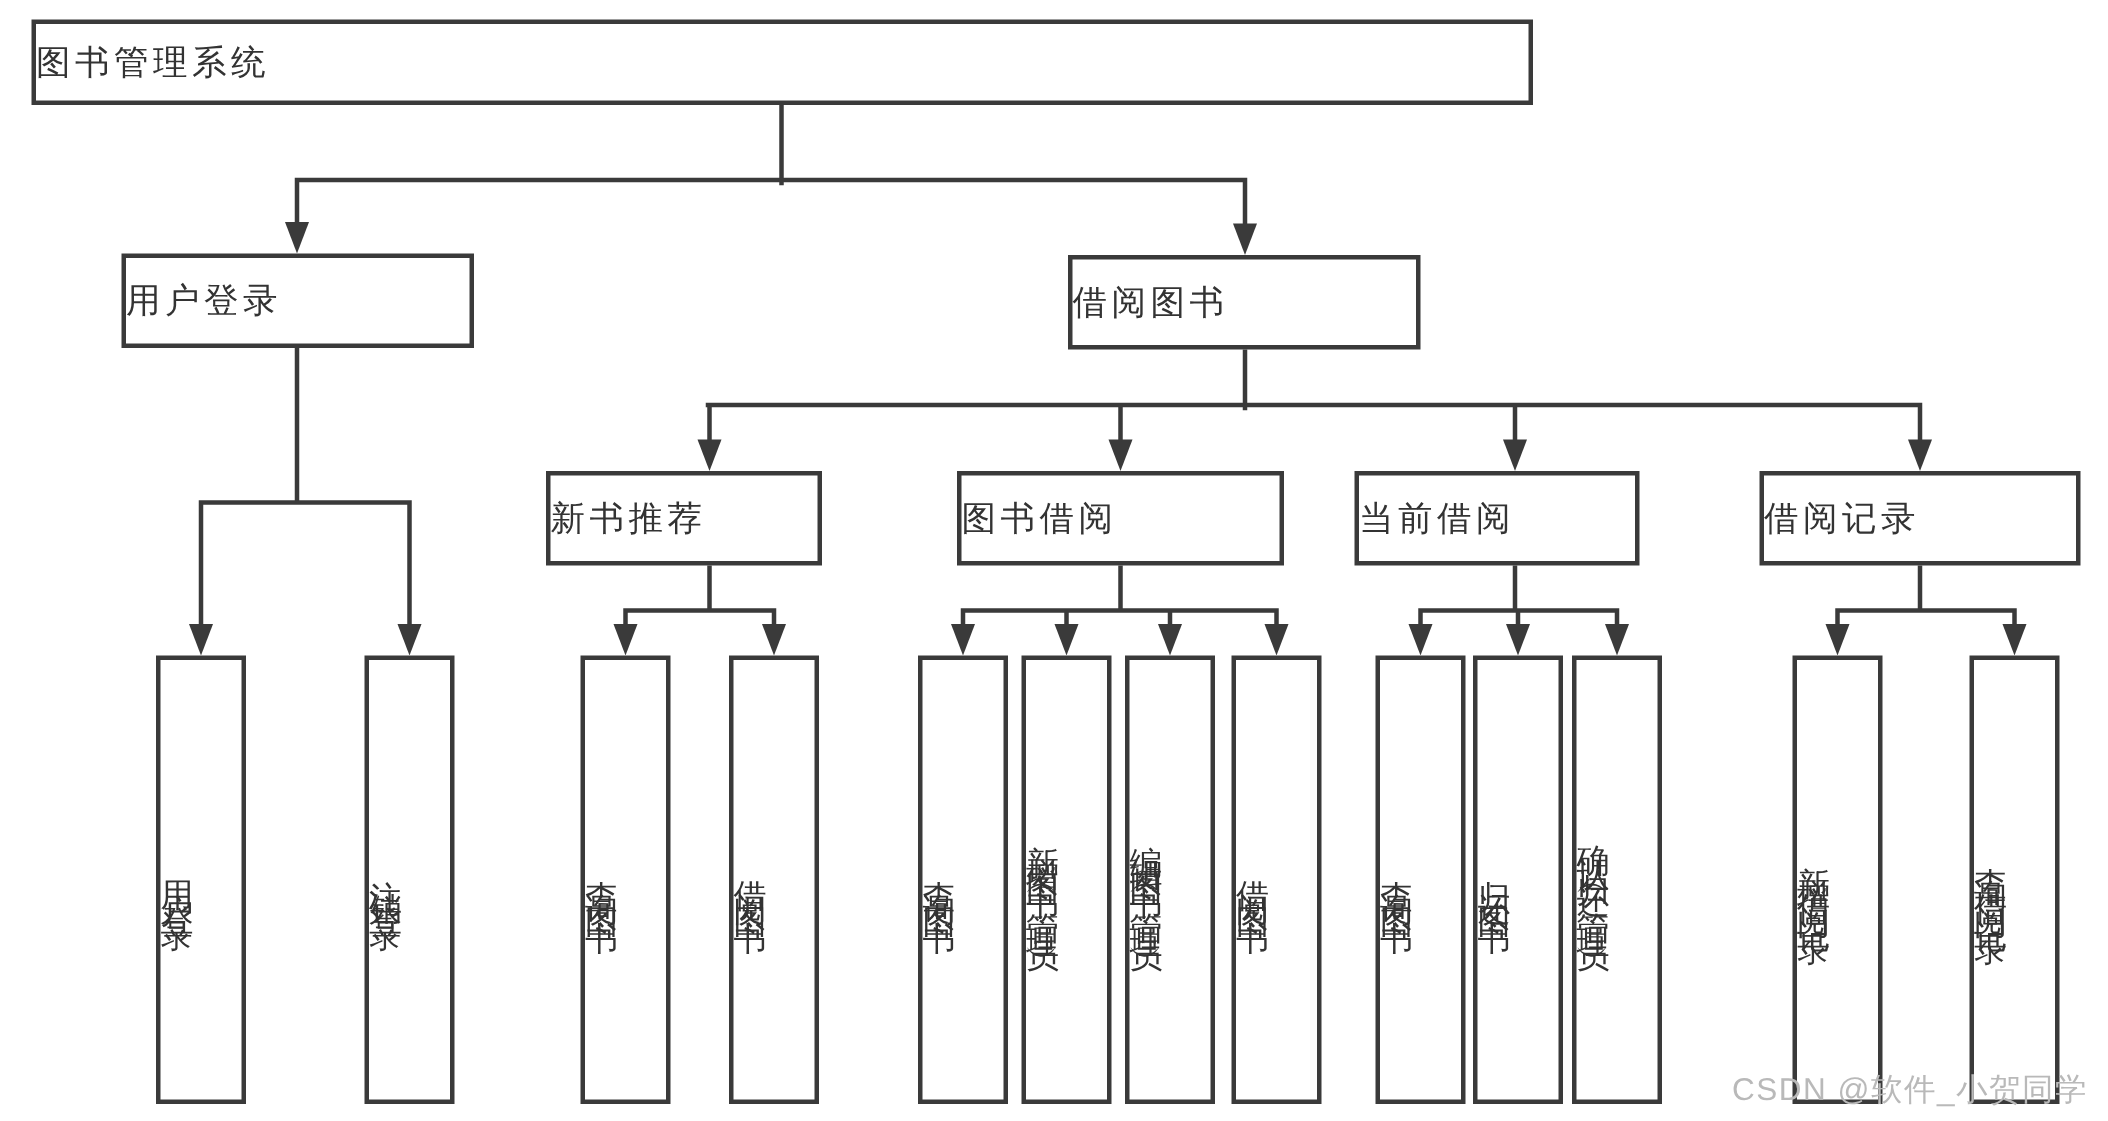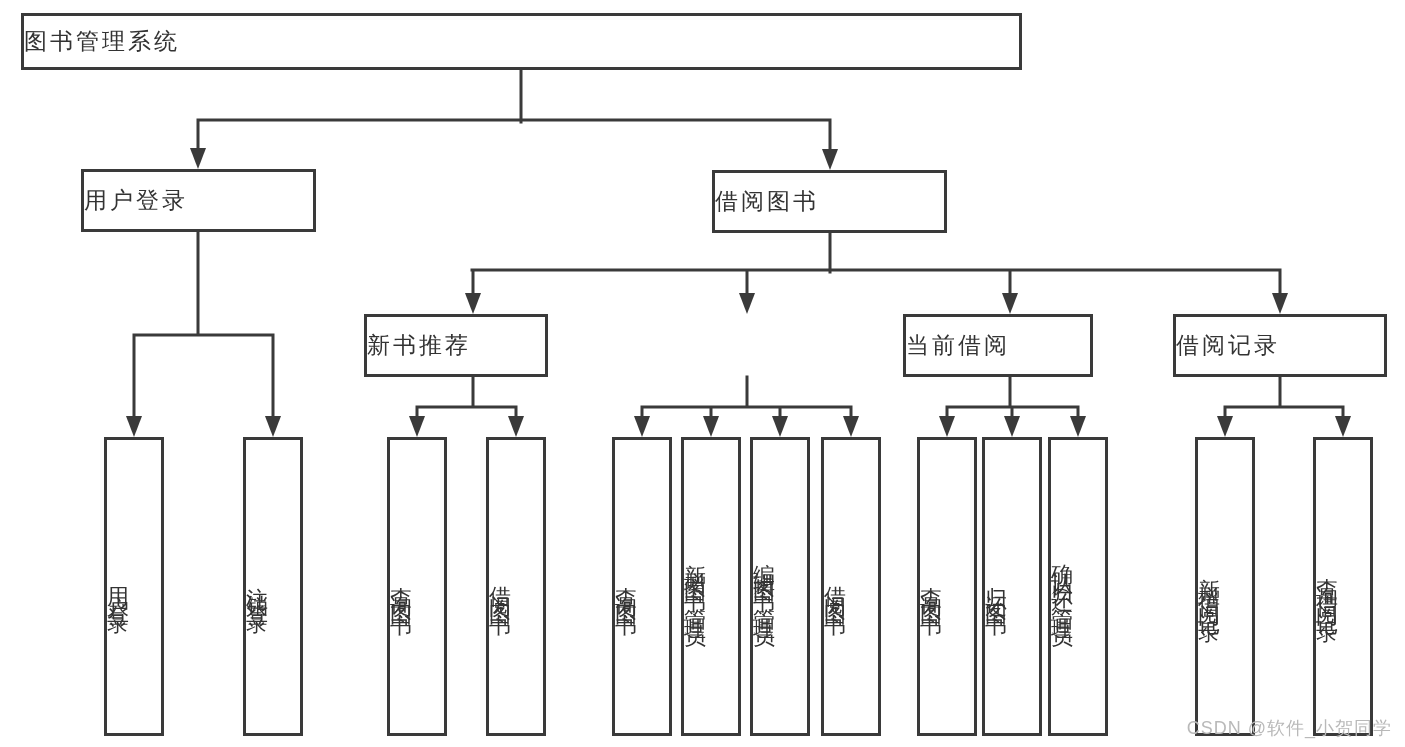--- a/index.html
+++ b/index.html
@@ -38,21 +38,21 @@
     writing-mode:vertical-rl;
     text-orientation:mixed;
     font-size:22px;
     letter-spacing:9px;
     line-height:1;
     color:var(--text);
   }
   .watermark{
     position:absolute;
     right:13px;bottom:7px;
-    font-size:18px;
+    font-size:21px;
     color:var(--watermark);
     z-index:3;
     white-space:nowrap;
     letter-spacing:1px;
   }
 </style>
 </head>
 <body>
 
 <div class="canvas">
@@ -104,20 +104,23 @@
   <div class="node h" style="left:81px;top:169px;width:235px;height:63px">
     <span class="lbl">用户登录</span>
   </div>
   <div class="node h" style="left:712px;top:170px;width:235px;height:63px">
     <span class="lbl">借阅图书</span>
   </div>
 
   <div class="node h" style="left:364px;top:314px;width:184px;height:63px">
     <span class="lbl">新书推荐</span>
   </div>
+  <div class="node h" style="left:638px;top:314px;width:218px;height:63px">
+    <span class="lbl">图书借阅</span>
+  </div>
   <div class="node h" style="left:903px;top:314px;width:190px;height:63px">
     <span class="lbl">当前借阅</span>
   </div>
   <div class="node h" style="left:1173px;top:314px;width:214px;height:63px">
     <span class="lbl">借阅记录</span>
   </div>
 
   <div class="node v" style="left:104px;top:437px;width:60px;height:299px">
     <span class="lbl">用户登录</span>
   </div>

